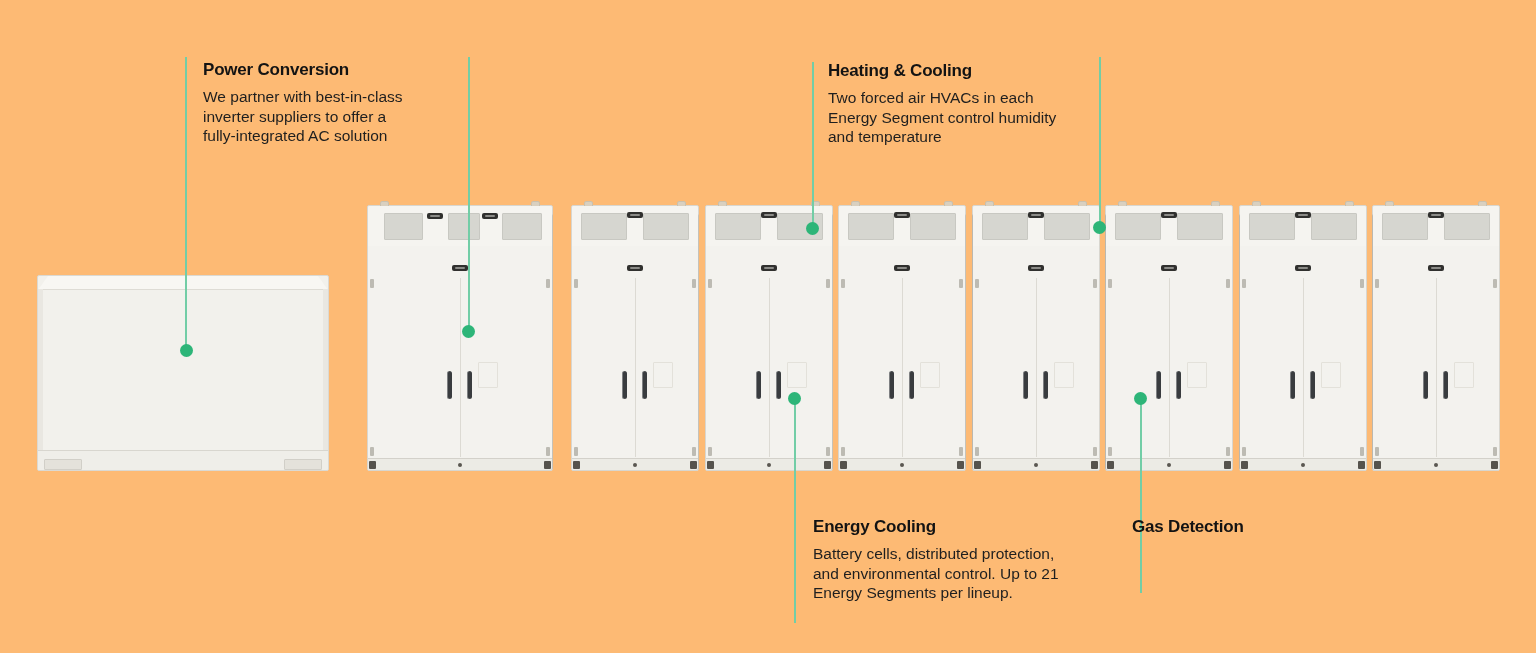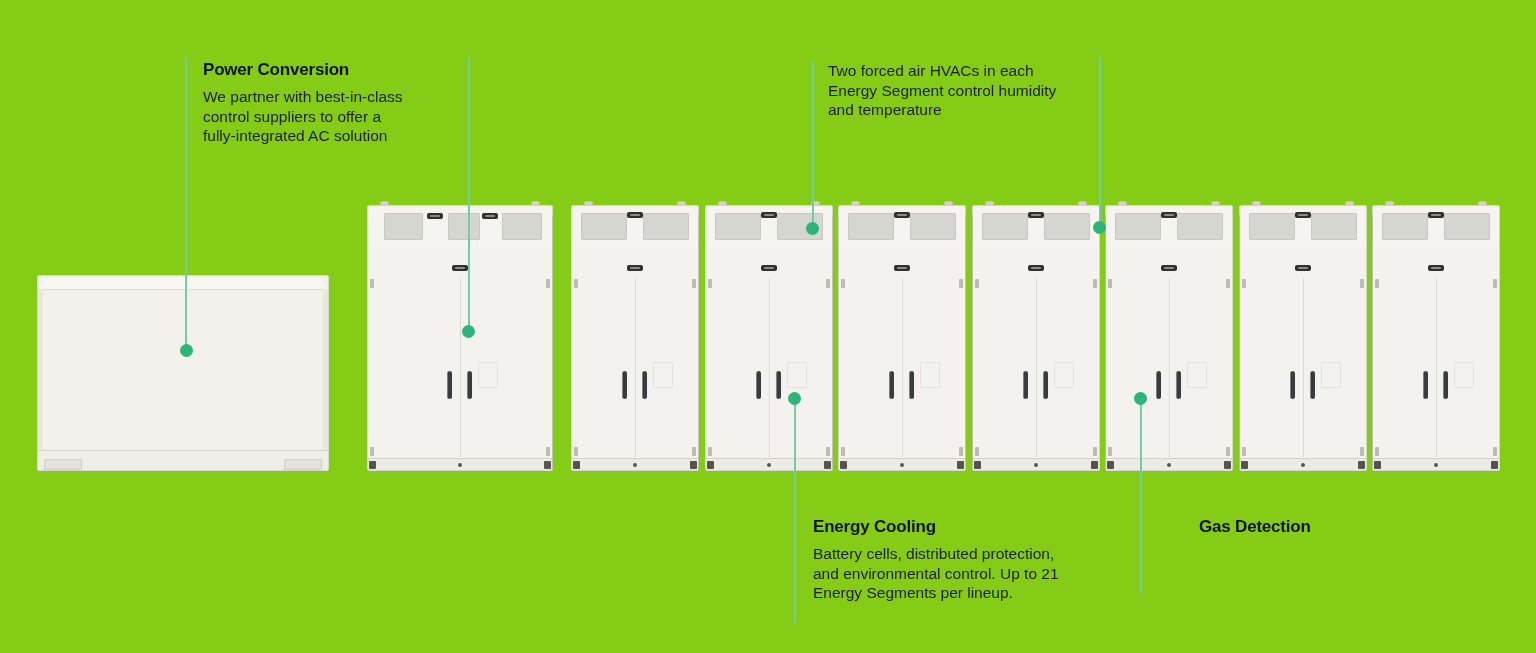--- a/index.html
+++ b/index.html
@@ -1,17 +1,17 @@
 <!DOCTYPE html>
 <html style="--accent-dot: #2db578; --accent-line: #72cda6;"><head>
 <meta charset="utf-8">
 <style>
   html,body{margin:0;padding:0;background:#ffffff;}
   .stage{
-    position:relative;width:1536px;height:653px;background:#84cc16;overflow:hidden;
+    position:relative;width:1536px;height:653px;background:#fdba74;overflow:hidden;
     font-family:"Liberation Sans","DejaVu Sans",sans-serif;
   }
   
   .callout{position:absolute;}
   .c-title{font-weight:700;font-size:17px;line-height:20px;color:#131313;letter-spacing:-0.2px;margin-bottom:7px;}
   .c-body{font-size:15.5px;line-height:19.5px;color:#1f1f1f;white-space:pre-line;}
   
   .vline{position:absolute;width:2px;background:var(--accent-line,#72cda6);}
   .dot{position:absolute;width:13px;height:13px;border-radius:50%;background:var(--accent-dot,#2db578);}
   
@@ -287,33 +287,34 @@
   <div class="dot" style="left:180px;top:344px"></div>
   <div class="dot" style="left:462px;top:325px"></div>
   <div class="dot" style="left:806px;top:222px"></div>
   <div class="dot" style="left:1093px;top:221px"></div>
   <div class="dot" style="left:788px;top:392px"></div>
   <div class="dot" style="left:1134px;top:392px"></div>
 
   <div class="callout" style="left:203px;top:60px;width:242px">
     <div class="c-title">Power Conversion</div>
     <div class="c-body">We partner with best-in-class
-control suppliers to offer a
+inverter suppliers to offer a
 fully-integrated AC solution</div>
   </div>
   <div class="callout" style="left:485px;top:56px;width:262px">
   </div>
   <div class="callout" style="left:828px;top:61px;width:258px">
+    <div class="c-title">Heating &amp; Cooling</div>
     <div class="c-body">Two forced air HVACs in each
 Energy Segment control humidity
 and temperature</div>
   </div>
   <div class="callout" style="left:813px;top:517px;width:286px">
     <div class="c-title">Energy Cooling</div>
     <div class="c-body">Battery cells, distributed protection,
 and environmental control. Up to 21
 Energy Segments per lineup.</div>
   </div>
-  <div class="callout" style="left:1199px;top:517px;width:212px">
+  <div class="callout" style="left:1132px;top:517px;width:212px">
     <div class="c-title">Gas Detection</div>
   </div>
 
 </div>
 
 </body></html>

